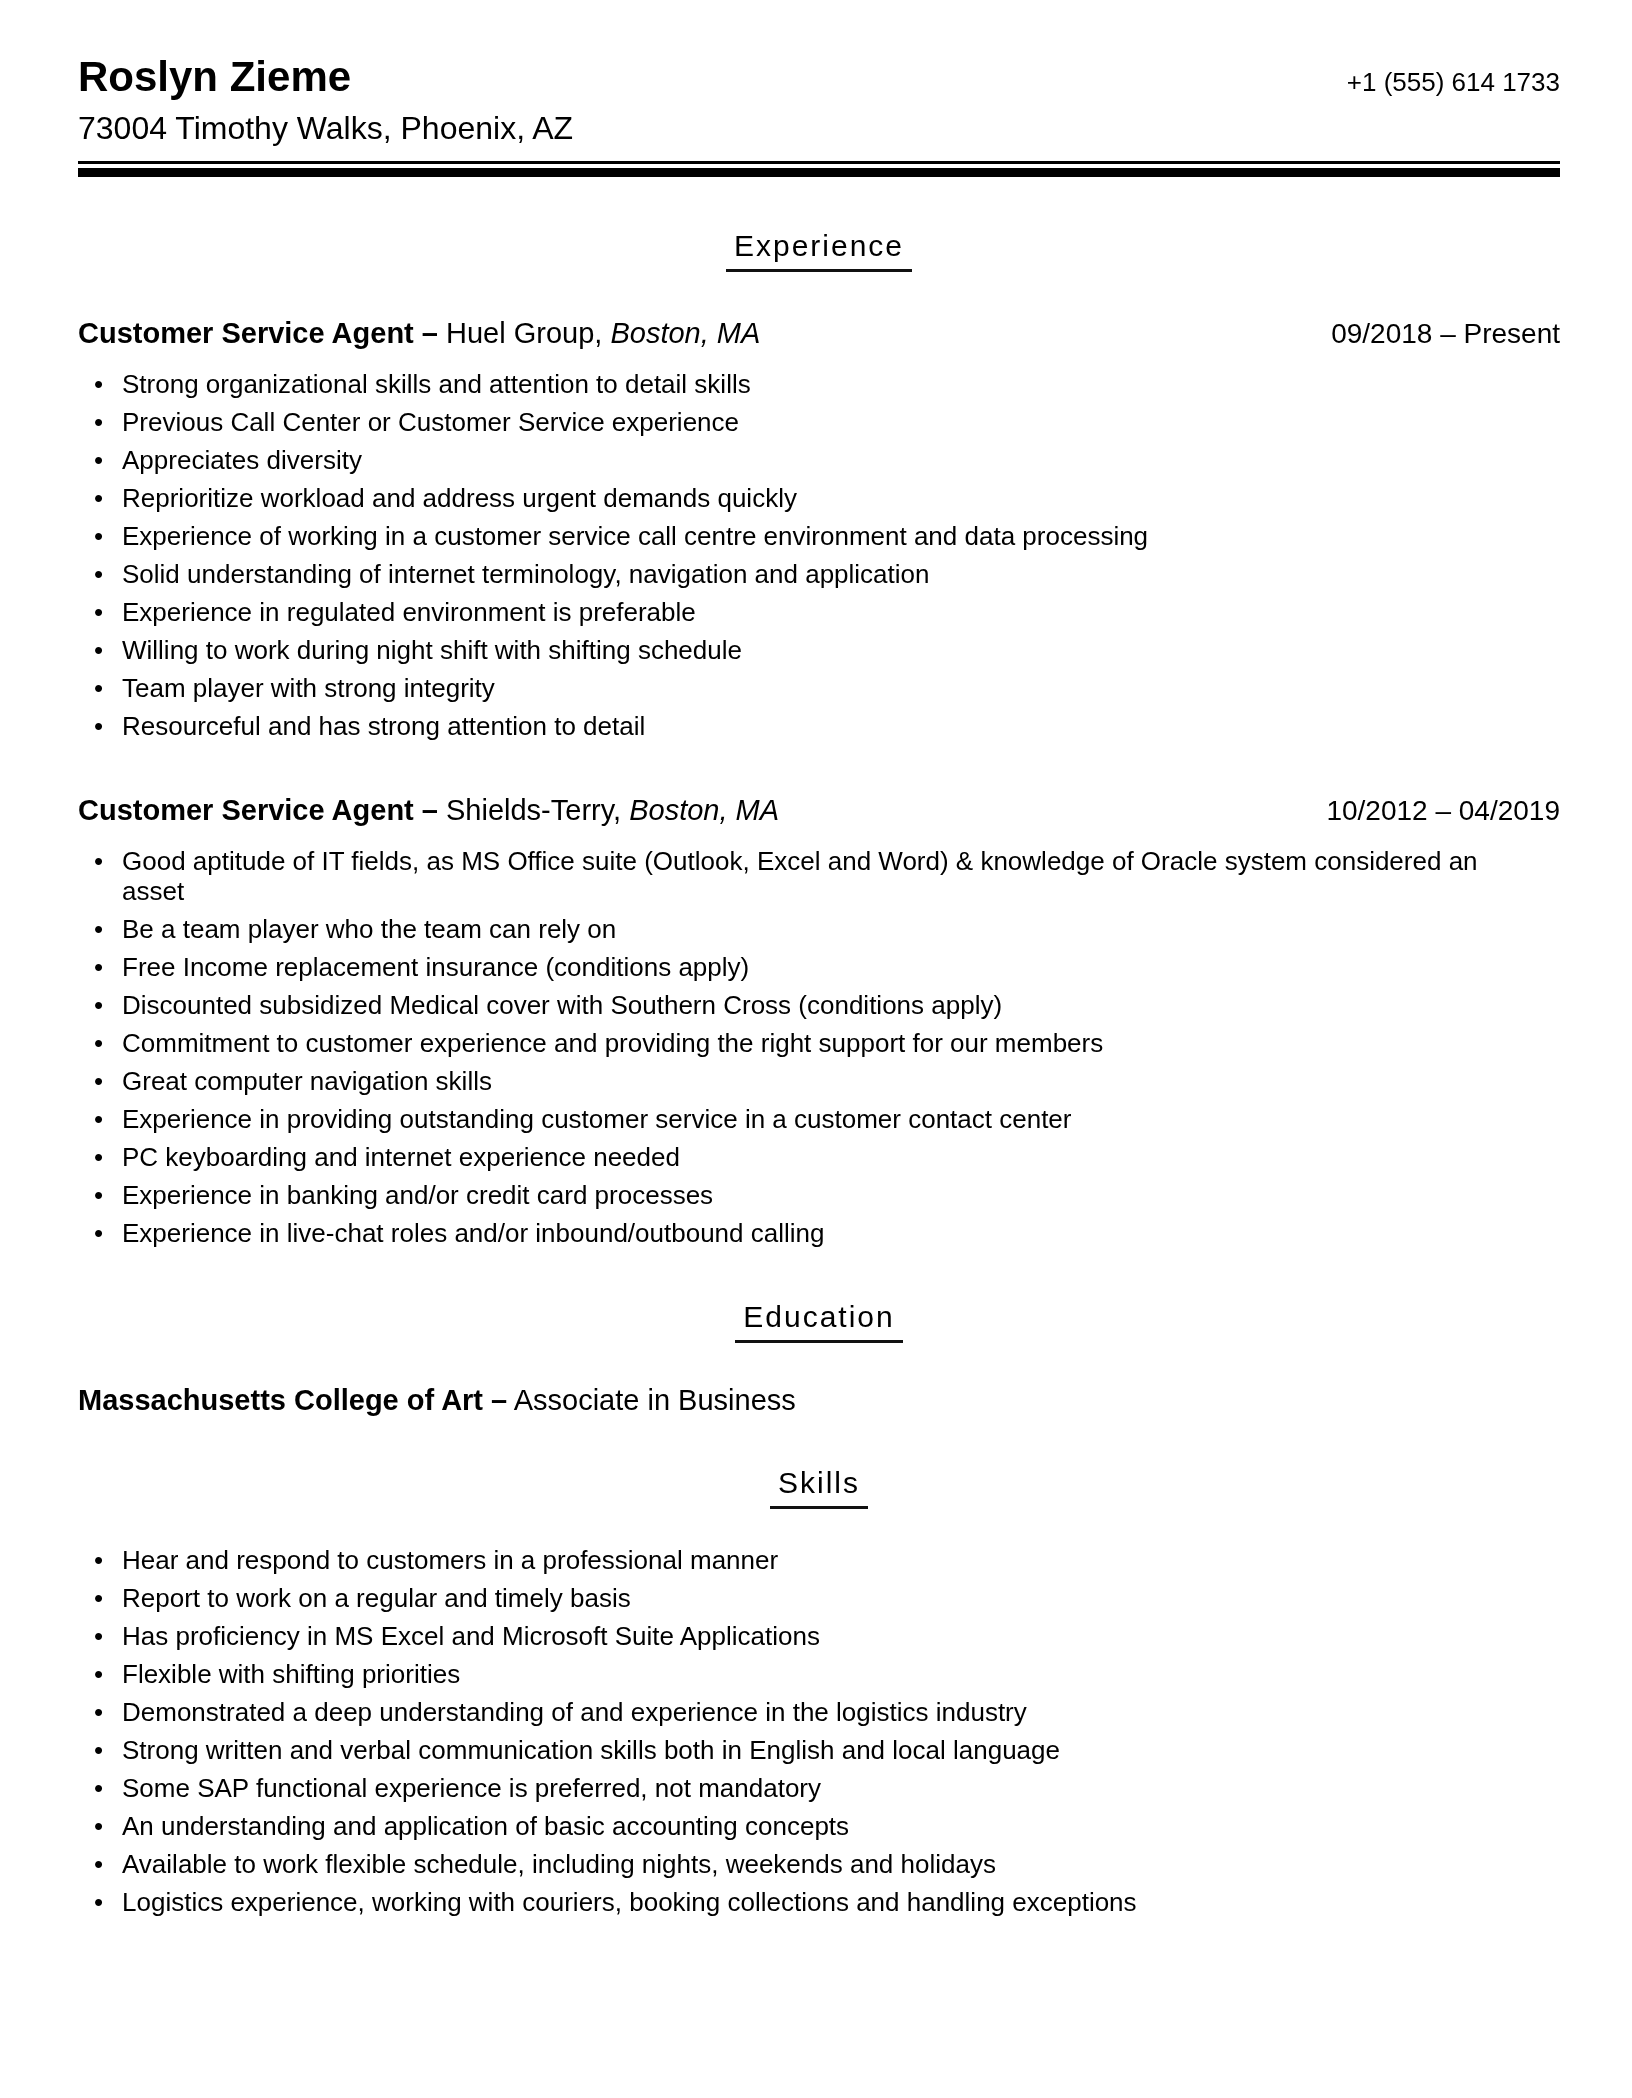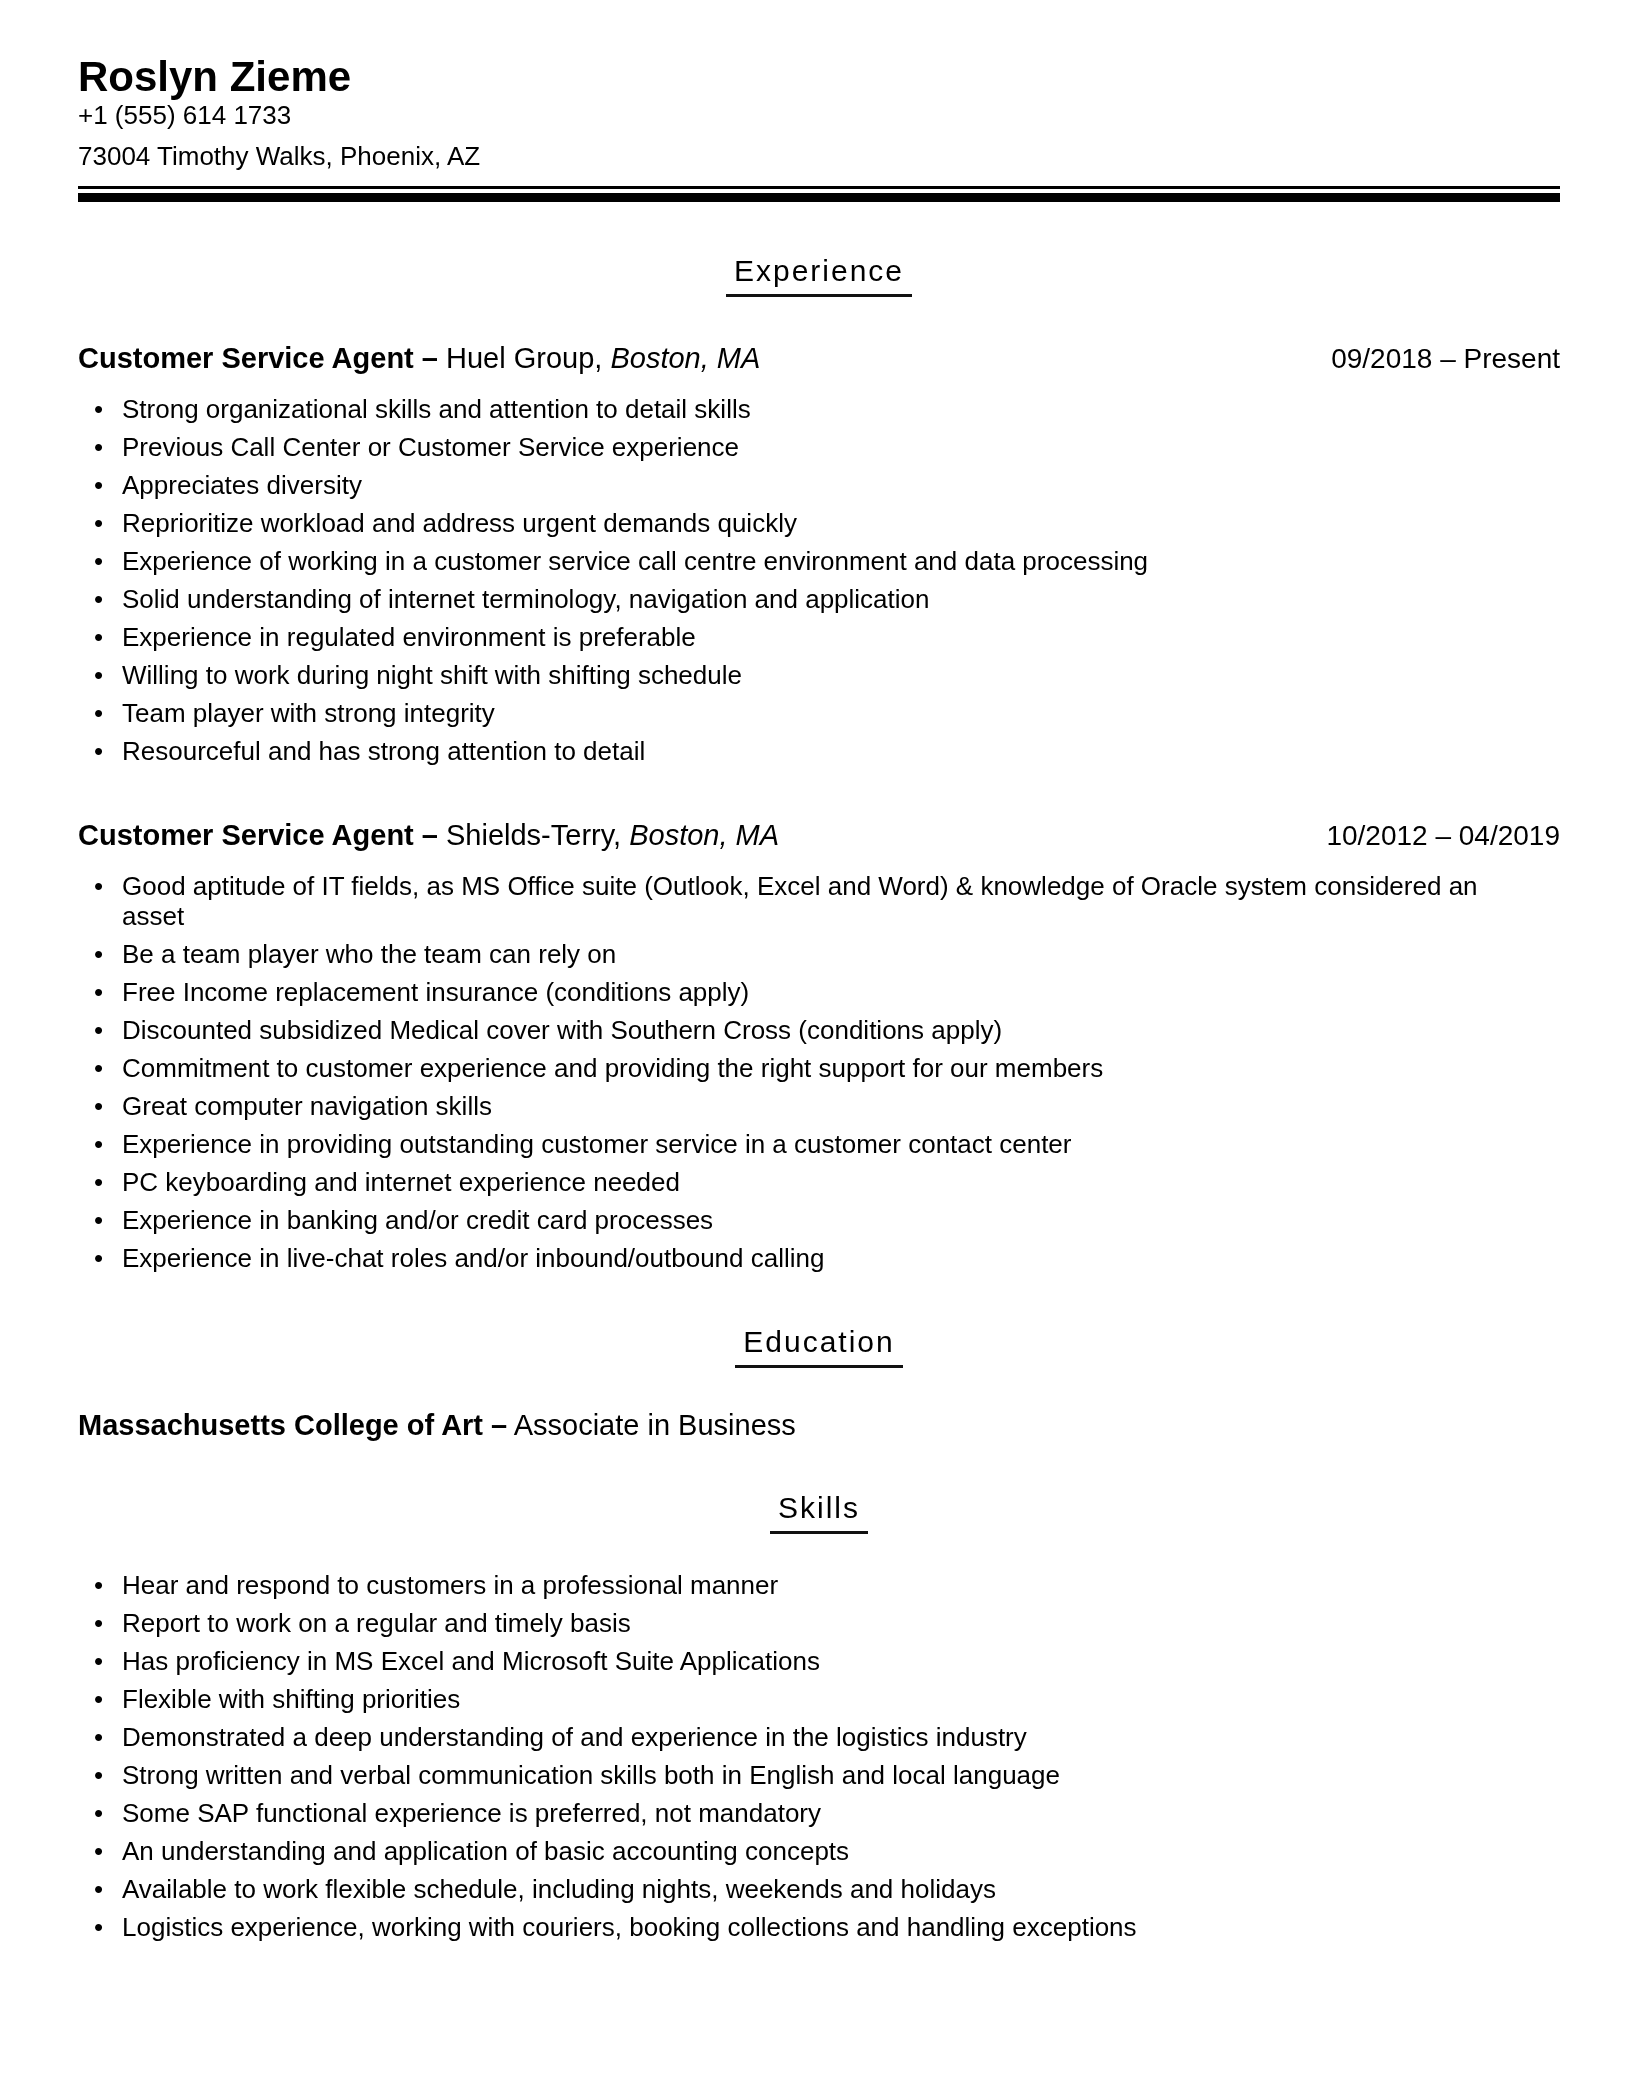--- a/index.html
+++ b/index.html
@@ -8,24 +8,24 @@
     height: 2098px;
     box-sizing: border-box;
     padding: 54px 72px 0 78px;
     background: #ffffff;
     color: #000000;
     font-family: "Liberation Sans", sans-serif;
     overflow: hidden;
   }
 
   
-  .header-row { display: flex; justify-content: space-between; align-items: baseline; flex-direction: column; }
+  .header-row { display: flex; justify-content: space-between; align-items: baseline; }
   .name { font-size: 42px; font-weight: bold; line-height: 1.1; margin: 0; }
   .phone { font-size: 26px; }
-  .address { font-size: 26px; margin-top: 10px; }
+  .address { font-size: 32px; margin-top: 10px; }
   .rule { margin-top: 14px; }
   .rule-thin  { height: 0; border-top: 3px solid #000000; }
   .rule-thick { height: 9px; background: #000000; margin-top: 4px; }
 
   
   .section-heading { text-align: center; margin-top: 52px; }
   .section-heading .underlined {
     display: inline-block;
     font-size: 30px;
     letter-spacing: 2px;

